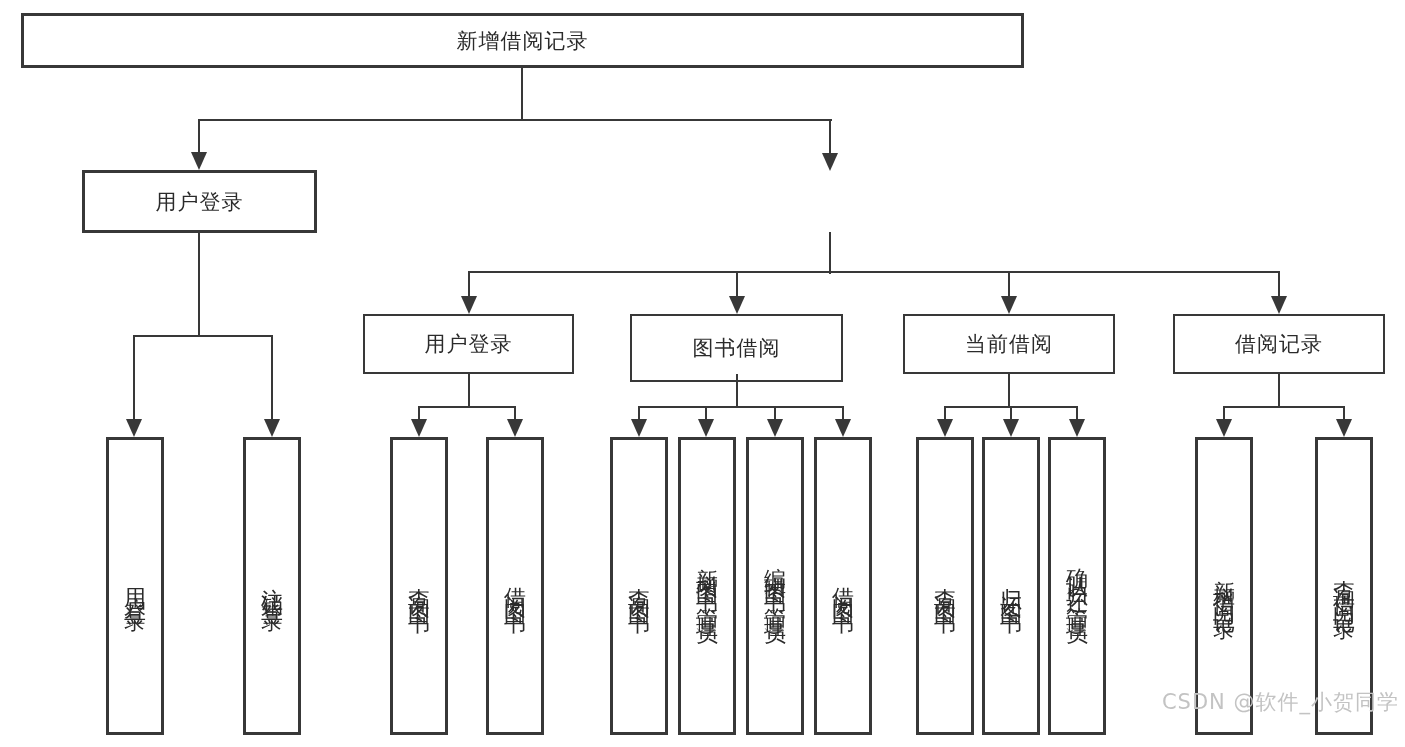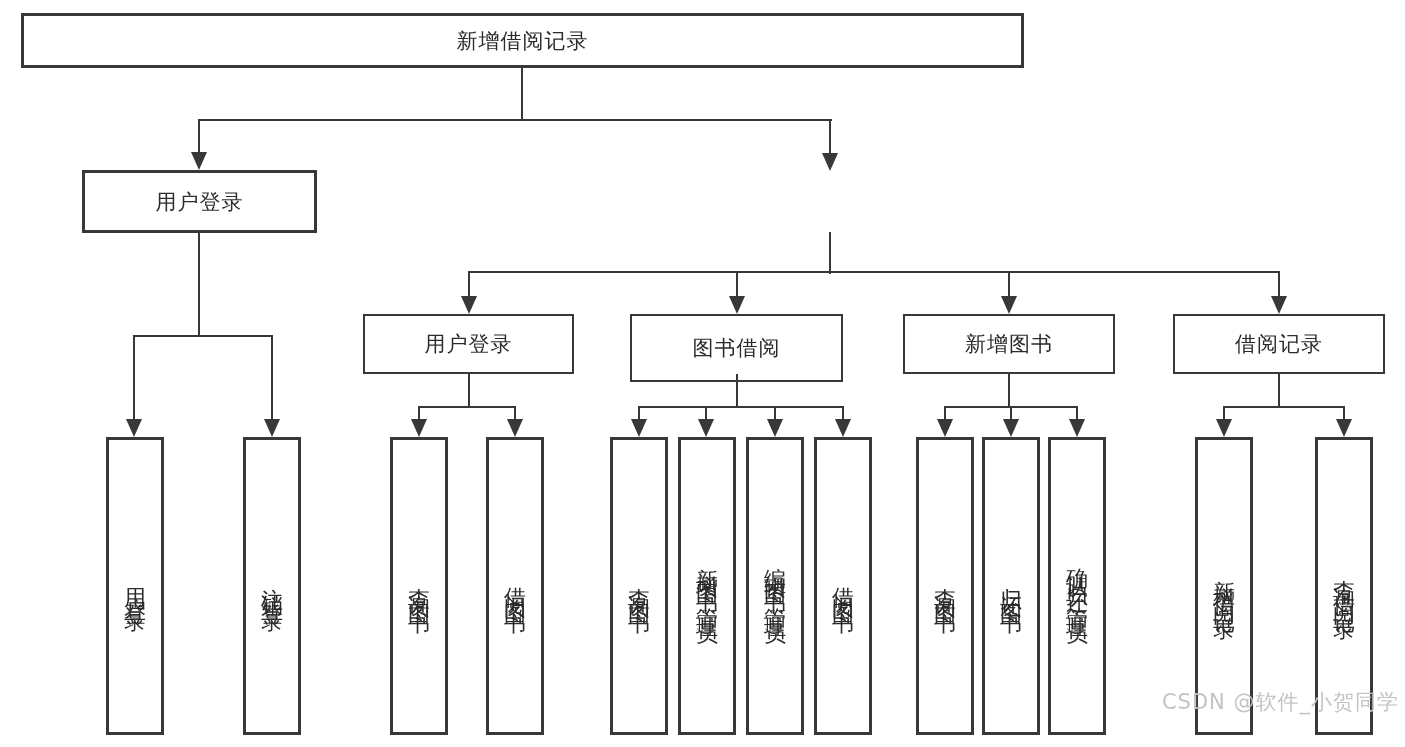--- a/index.html
+++ b/index.html
@@ -36,21 +36,21 @@
     <span>用户登录</span>
   </div>
 
   <div class="box l3" style="left:363px;top:314px;width:211px;height:60px">
     <span>用户登录</span>
   </div>
   <div class="box l3" style="left:630px;top:314px;width:213px;height:68px">
     <span>图书借阅</span>
   </div>
   <div class="box l3" style="left:903px;top:314px;width:212px;height:60px">
-    <span>新增图书</span>
+    <span>当前借阅</span>
   </div>
   <div class="box l3" style="left:1173px;top:314px;width:212px;height:60px">
     <span>借阅记录</span>
   </div>
 
   <div class="box v" style="left:106px;top:437px;width:58px;height:298px">
     <span>用户登录</span>
   </div>
   <div class="box v" style="left:243px;top:437px;width:58px;height:298px">
     <span>注销登录</span>

